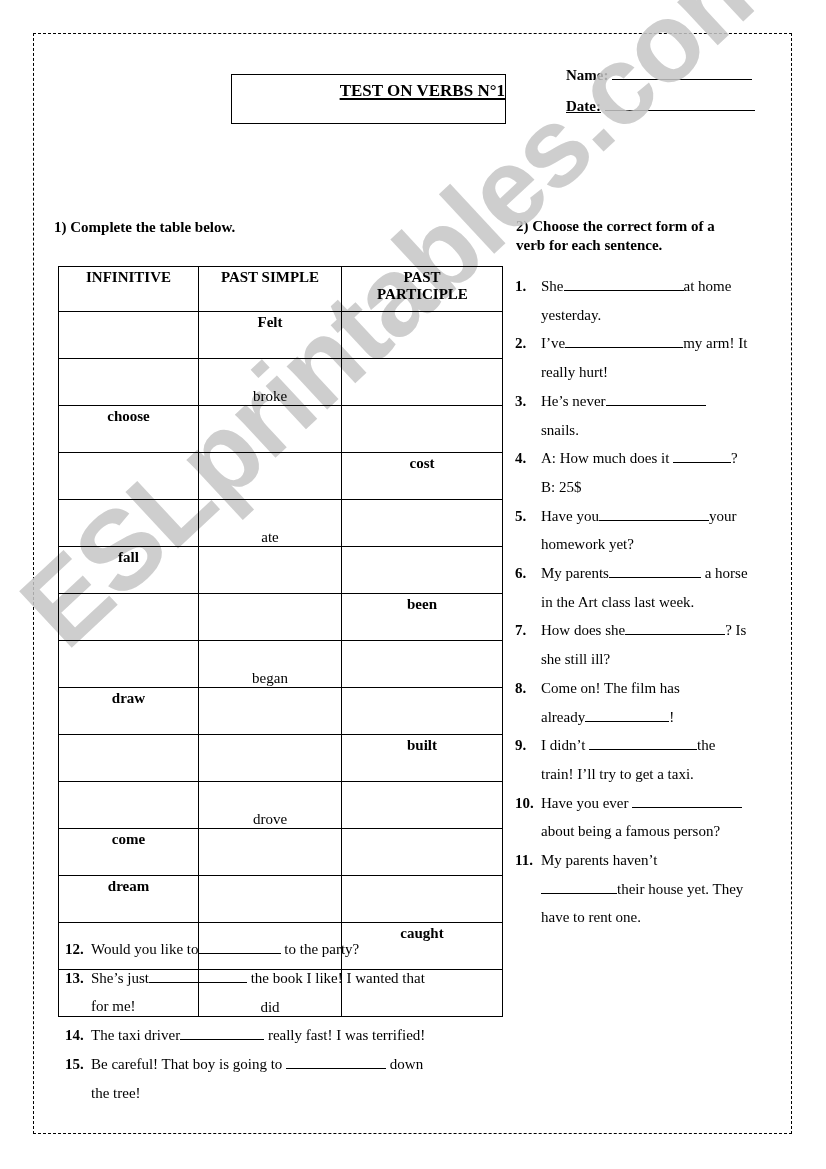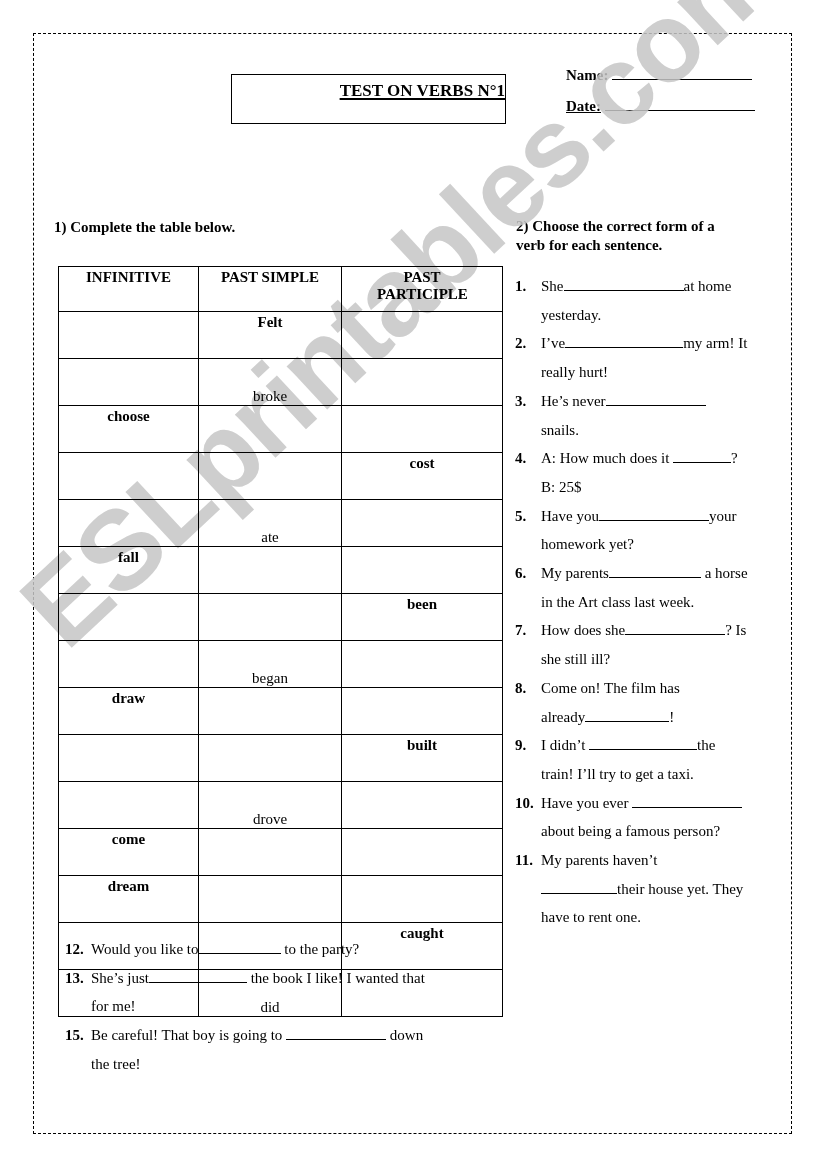--- a/index.html
+++ b/index.html
@@ -253,15 +253,16 @@
     <div class="q"><span class="num">10.</span><span>Have you ever </span><span class="blank" style="width: 110px;"></span><span></span></div>
     <div class="q"><span>about being a famous person?</span></div>
     <div class="q"><span class="num">11.</span><span>My parents haven’t</span></div>
     <div class="q"><span></span><span class="blank" style="width: 76px;"></span><span>their house yet. They</span></div>
     <div class="q"><span>have to rent one.</span></div>
   </div>
 <div class="q-list" id="q-list-3" style="left:65px; top:935px; width:410px;">
     <div class="q"><span class="num">12.</span><span>Would you like to</span><span class="blank" style="width: 82px;"></span><span> to the party?</span></div>
     <div class="q"><span class="num">13.</span><span>She’s just</span><span class="blank" style="width: 98px;"></span><span> the book I like! I wanted that</span></div>
     <div class="q"><span>for me!</span></div>
+    <div class="q"><span class="num">14.</span><span>The taxi driver</span><span class="blank" style="width: 84px;"></span><span> really fast! I was terrified!</span></div>
     <div class="q"><span class="num">15.</span><span>Be careful! That boy is going to </span><span class="blank" style="width: 100px;"></span><span> down</span></div>
     <div class="q"><span>the tree!</span></div>
   </div>
 
 </body></html>

